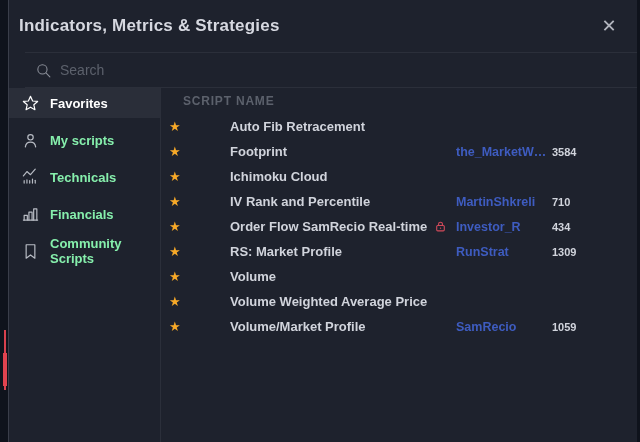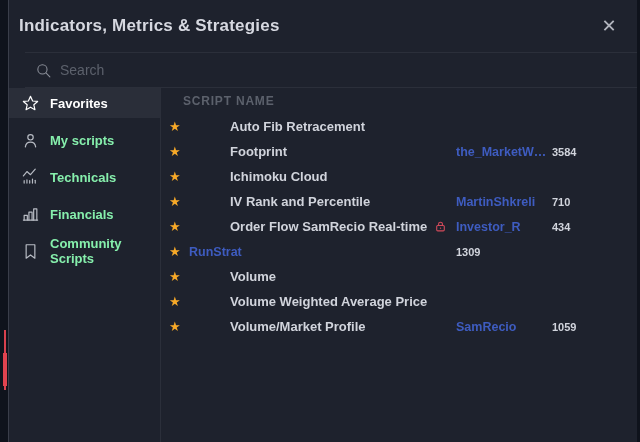--- a/index.html
+++ b/index.html
@@ -161,20 +161,23 @@
               <path d="M8.5 10V7.5a3.5 3.5 0 0 1 7 0V10"></path>
               <circle cx="12" cy="15" r="1.3" style="fill:#d34a5b;stroke:none"></circle>
             </svg>
           </span>
           <a class="author">Investor_R</a>
           <span class="count">434</span>
         </div>
 
         <div class="row">
           <span class="star">★</span>
+          <span class="sname">
+              <span>RS: Market Profile</span>
+            </span>
           <a class="author">RunStrat</a>
           <span class="count">1309</span>
         </div>
 
         <div class="row">
           <span class="star">★</span>
           <span class="sname">
               <span>Volume</span>
             </span>
           <a class="author"></a>

